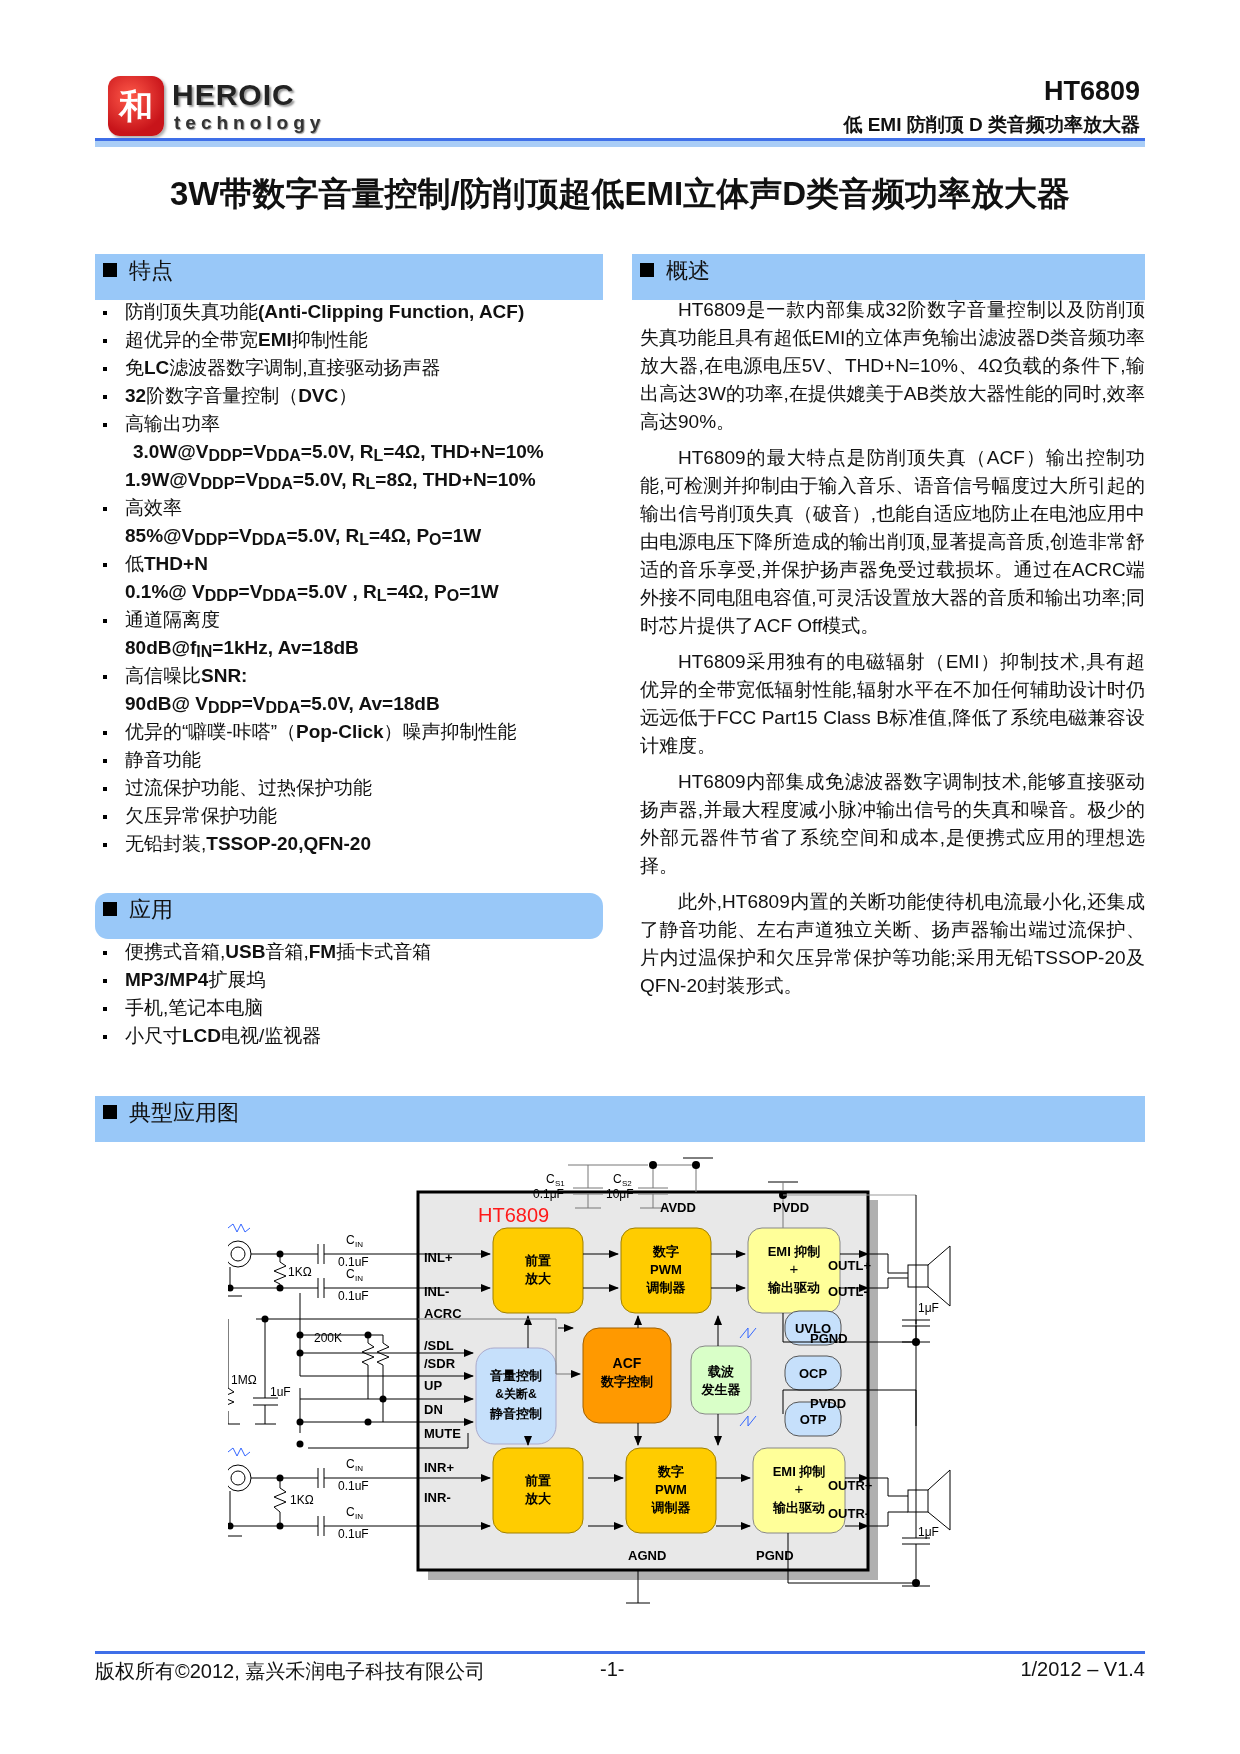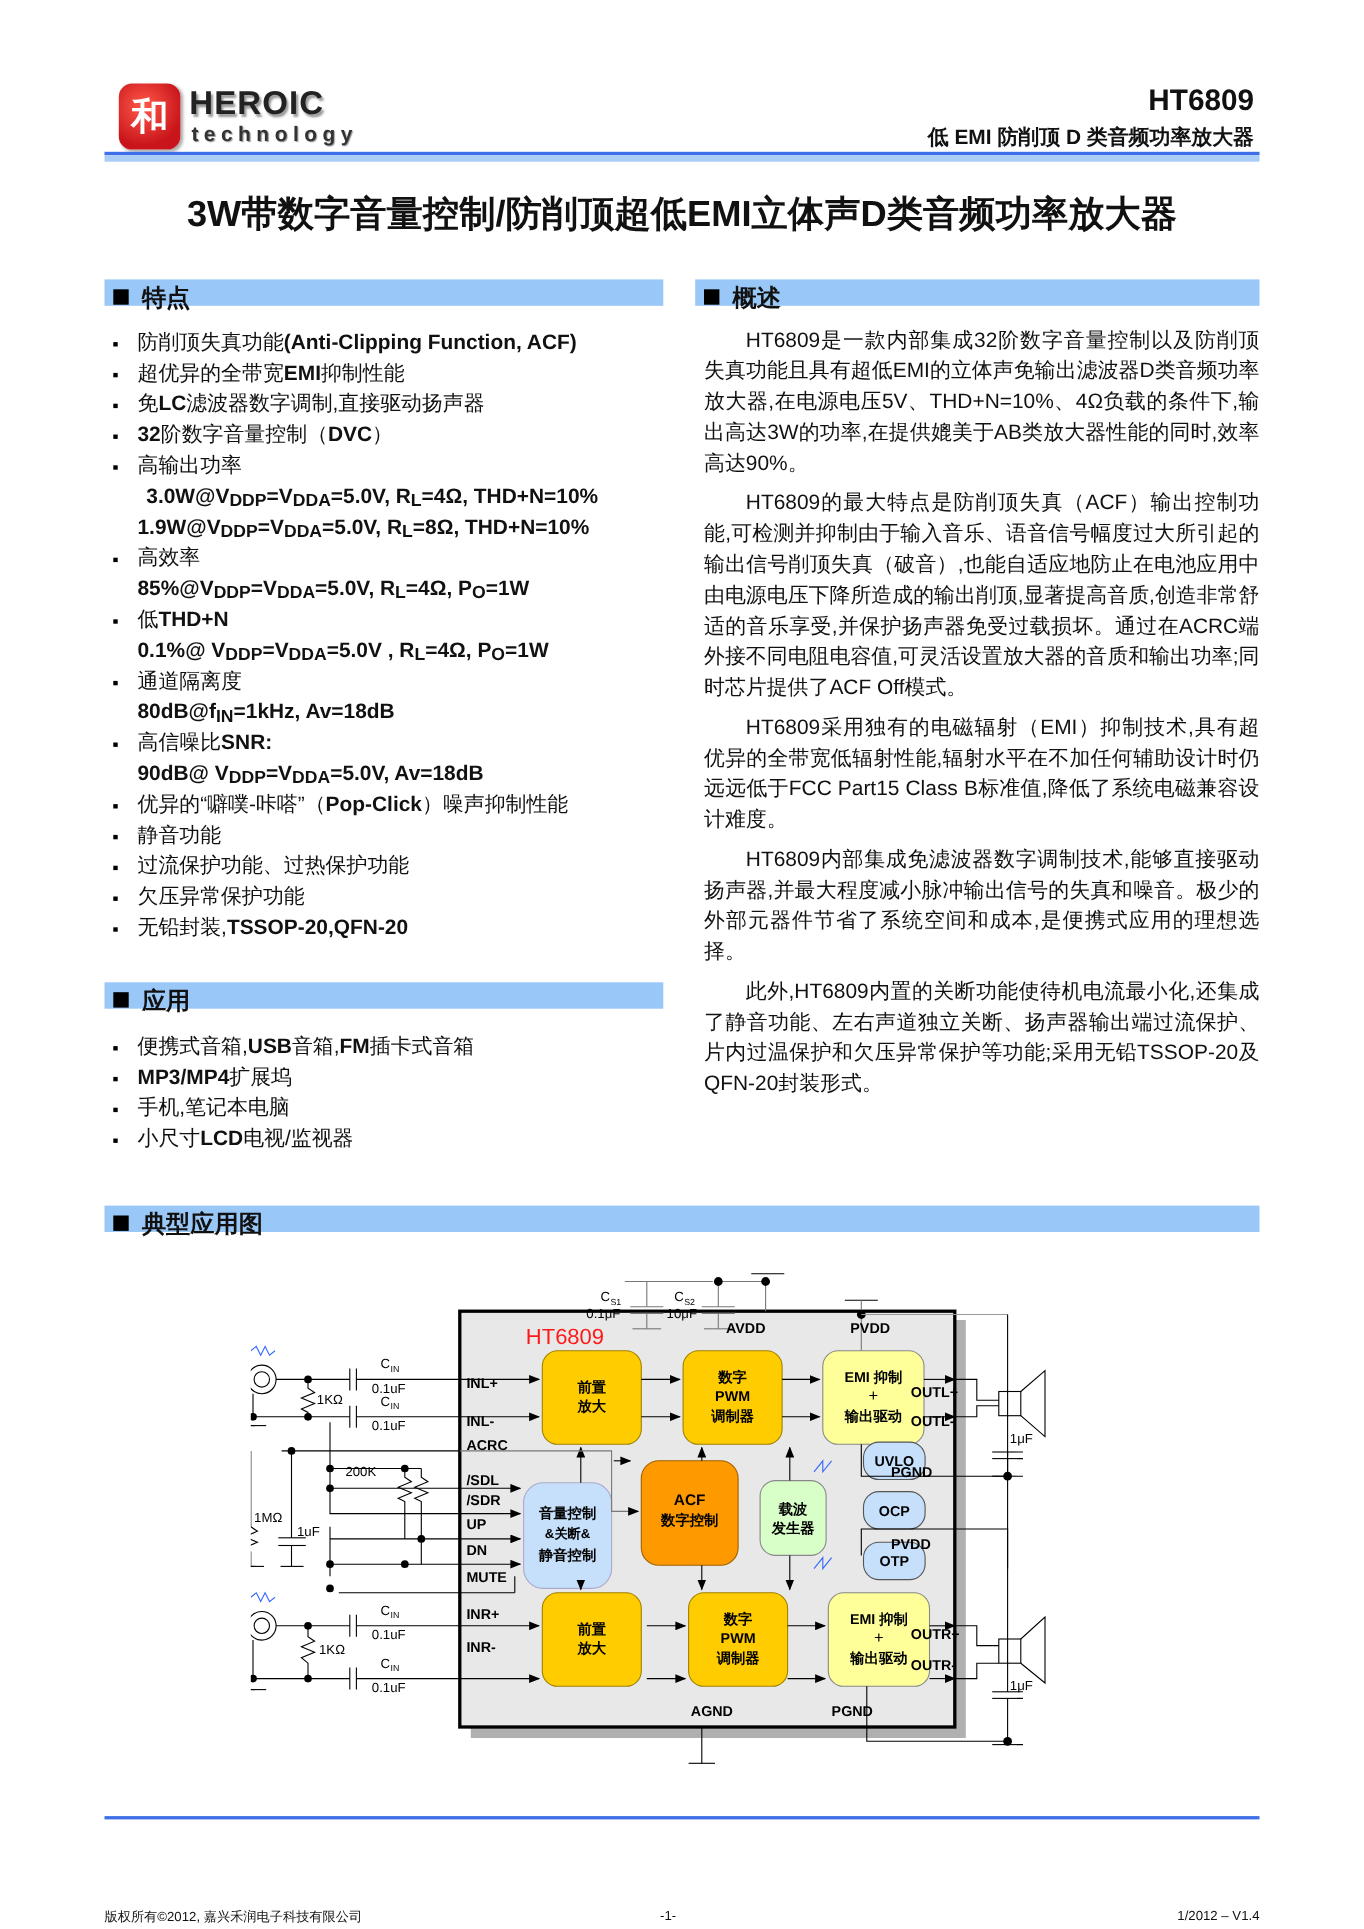--- a/index.html
+++ b/index.html
@@ -18,39 +18,39 @@
   .logo-tech { position:absolute; left:66px; top:36px; font-size:19px; font-weight:bold; color:#333;
                letter-spacing:5px; text-shadow: 1px 1px 1px #999; }
   .hdr-part { right: 100px; top: 76px; font-size: 27px; font-weight: bold; text-align: right; }
   .hdr-sub { right: 100px; top: 112px; font-size: 19px; font-weight: bold; text-align: center; }
   .hdr-line { left: 95px; top: 138px; width: 1050px; height: 3px; background: #3f6fe8; }
   .hdr-band { left: 95px; top: 141px; width: 1050px; height: 6px; background: #a9cdf7; }
 
   .doc-title { left: 95px; top: 172px; width: 1050px; text-align: center; font-size: 33px; font-weight: bold; }
 
   
-  .sec { height: 24px; background: #99c8f8; font-size: 22px; font-weight: bold; line-height: 34px; }
+  .sec { height: 46px; background: #99c8f8; font-size: 22px; font-weight: normal; line-height: 34px; }
   .sec .sq { display:inline-block; width:14px; height:14px; background:#000; margin:0 12px 0 8px; vertical-align: middle; position: relative; top:-2px; }
 
   
   .list { font-size: 19px; line-height: 28px; }
   .list .item { position: relative; padding-left: 30px; white-space: nowrap; }
   .list .item::before { content: ""; position: absolute; left: 8px; top: 13px; width: 4px; height: 4px; background: #000; }
   .list .sub { padding-left: 38px; font-weight: bold; white-space: nowrap; }
   .list .sub.b { padding-left: 30px; }
   sub { font-size: 16px; vertical-align: -3px; line-height: 0; }
   .bold { font-weight: bold; }
 
   
   .ov { left: 640px; top: 296px; width: 505px; font-size: 19px; line-height: 28px; text-align: justify; }
   .ov p { margin: 0 0 8px 0; text-indent: 2em; }
 
   
   .ftr-line { left: 95px; top: 1651px; width: 1050px; height: 3px; background: #3f6fe8; }
-  .ftr { top: 1734px; font-size: 12px; }
+  .ftr { top: 1658px; font-size: 20px; }
 
   
   .diagram { left: 228px; top: 1128px; width: 800px; height: 500px; }
   svg text { font-family: "Liberation Sans", "DejaVu Sans", sans-serif; }
 </style>
 </head>
 <body>
 
 <div class="abs logo">
   <div class="logo-seal">和</div>
@@ -84,21 +84,21 @@
   <div class="sub b">80dB@f<sub>IN</sub>=1kHz, Av=18dB</div>
   <div class="item"><span>高信噪比</span><span class="bold">SNR:</span></div>
   <div class="sub b">90dB@ V<sub>DDP</sub>=V<sub>DDA</sub>=5.0V, Av=18dB</div>
   <div class="item"><span>优异的“噼噗-咔嗒”（</span><span class="bold">Pop-Click</span><span>）噪声抑制性能</span></div>
   <div class="item"><span>静音功能</span></div>
   <div class="item"><span>过流保护功能、过热保护功能</span></div>
   <div class="item"><span>欠压异常保护功能</span></div>
   <div class="item"><span>无铅封装,</span><span class="bold">TSSOP-20,QFN-20</span></div>
 </div>
 
-<div class="abs sec" style="left:95px; top:893px; width:508px;">
+<div class="abs sec" style="left:95px; top:893px; width:508px;border-radius:13px;">
   <span class="sq"></span><span>应用</span>
 </div>
 <div class="abs list" style="left:95px; top:938px; width:520px;">
   <div class="item"><span>便携式音箱,</span><span class="bold">USB</span><span>音箱,</span><span class="bold">FM</span><span>插卡式音箱</span></div>
   <div class="item"><span class="bold">MP3/MP4</span><span>扩展坞</span></div>
   <div class="item"><span>手机,笔记本电脑</span></div>
   <div class="item"><span>小尺寸</span><span class="bold">LCD</span><span>电视/监视器</span></div>
 </div>
 
 <div class="abs sec" style="left:632px; top:254px; width:513px;">

